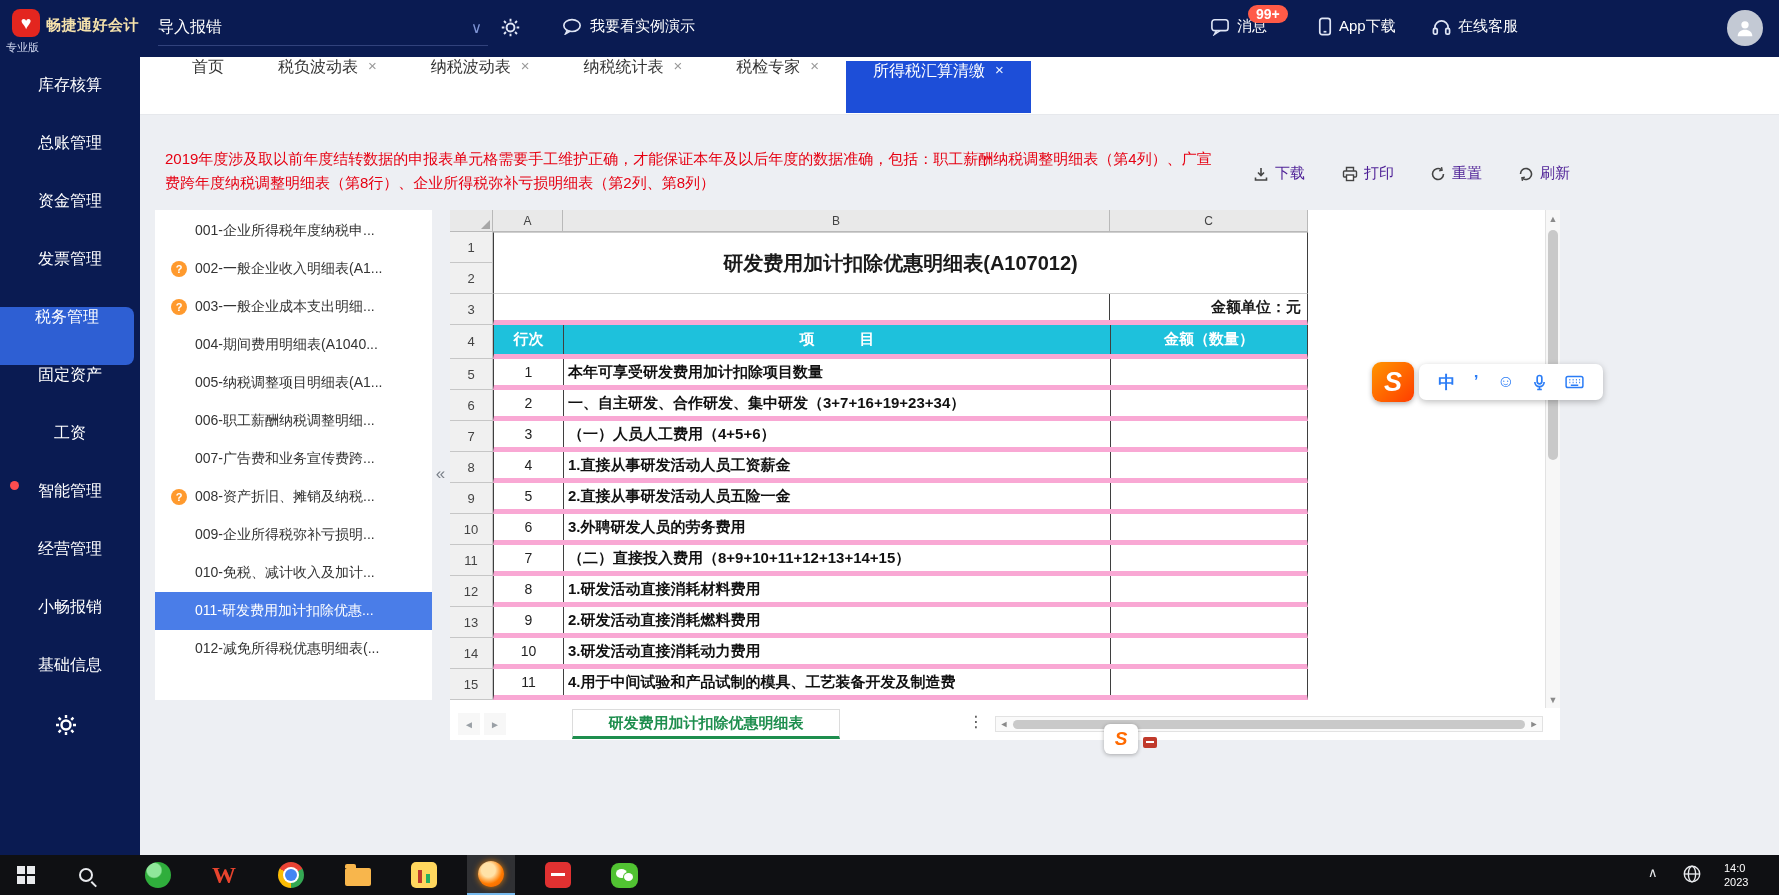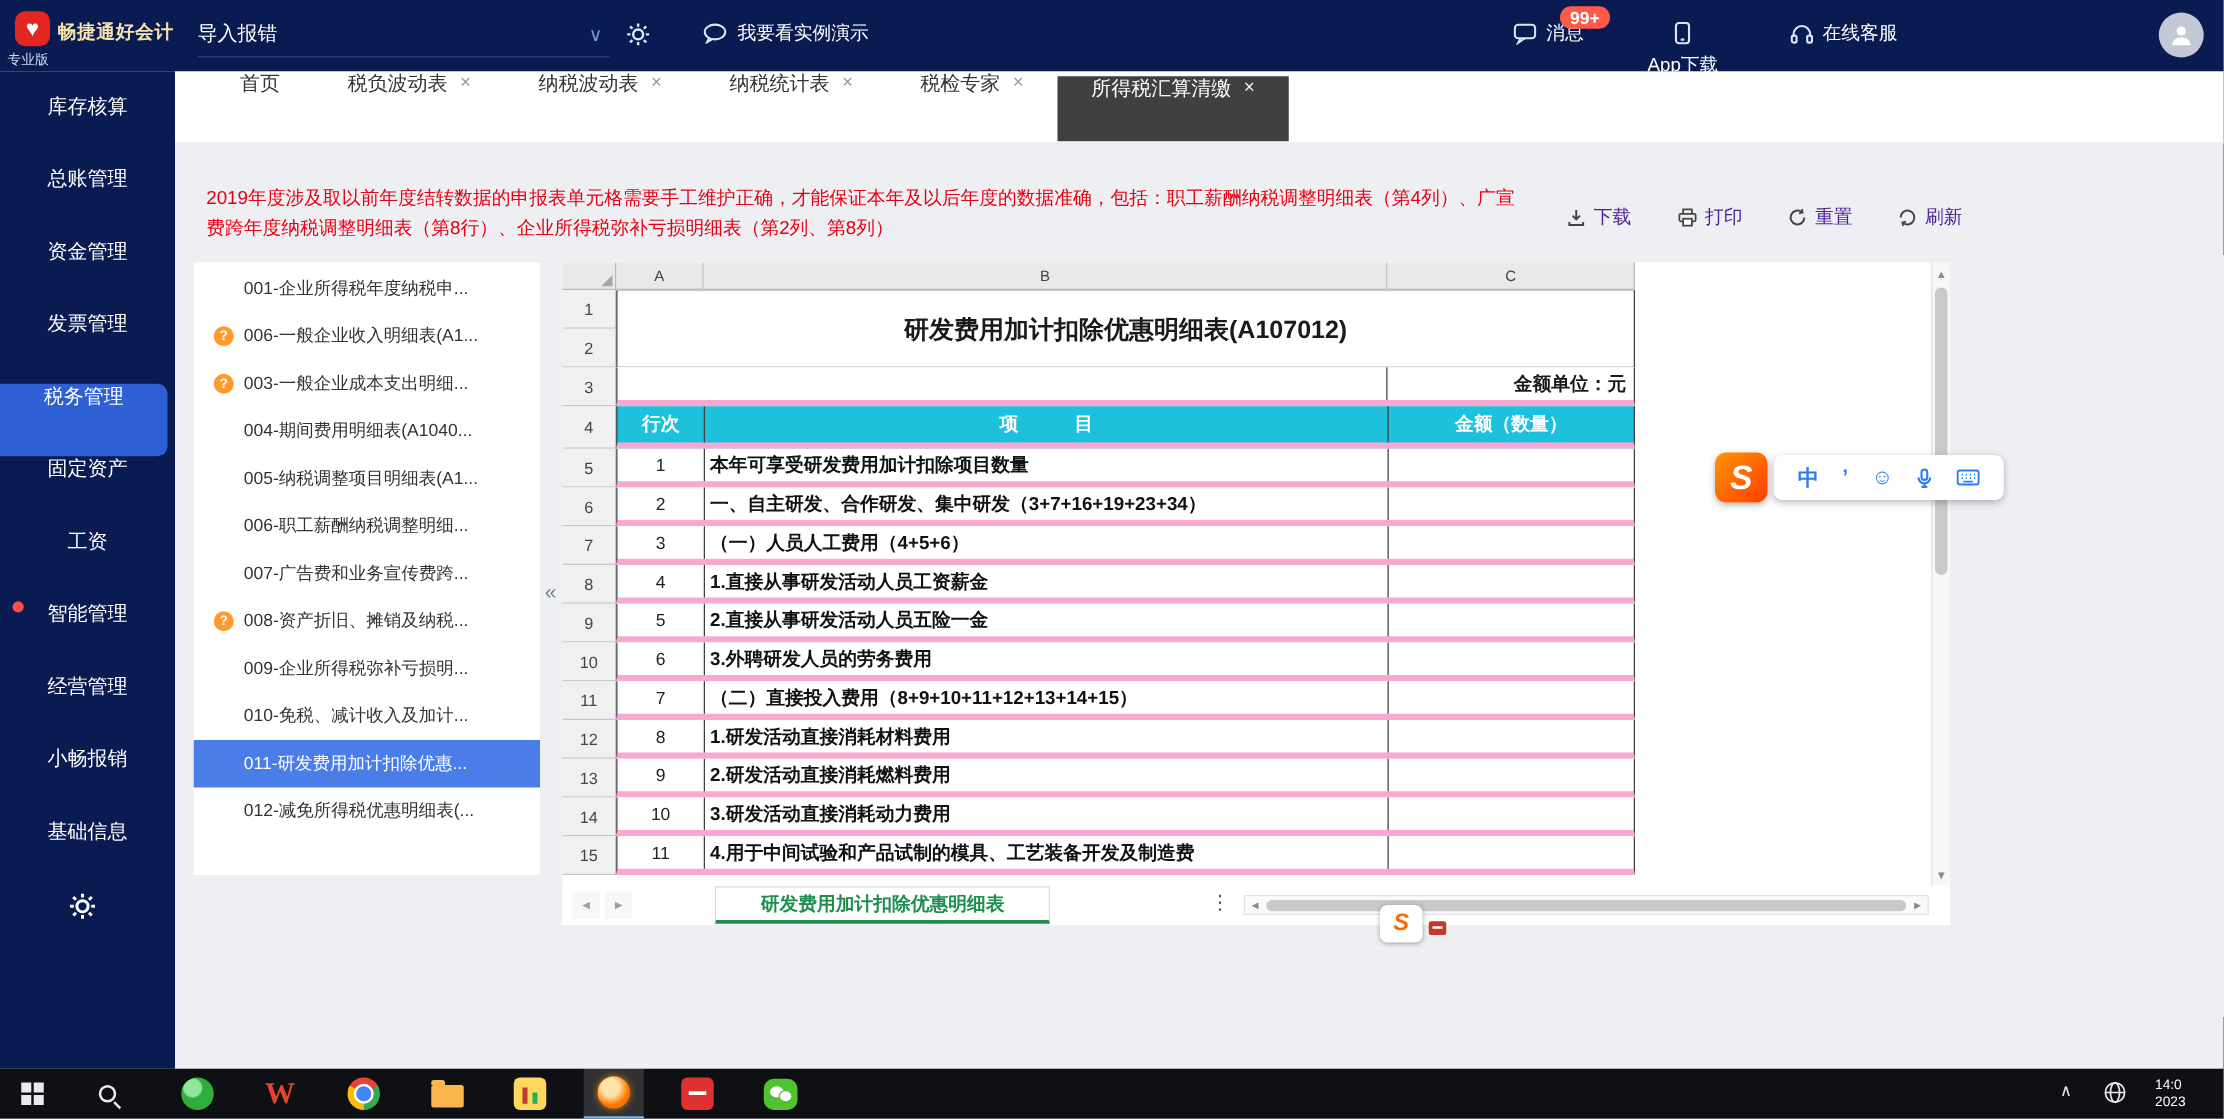--- a/index.html
+++ b/index.html
@@ -13,36 +13,36 @@
   .logo-mark { position:absolute; left:12px; top:9px; width:28px; height:28px; background:#e3261f; border-radius:8px; color:#fff; font-size:18px; line-height:28px; text-align:center; }
   .logo-title { position:absolute; left:46px; top:16px; font-size:15px; font-weight:bold; color:#f6e3ac; letter-spacing:.5px; }
   .logo-badge { position:absolute; left:6px; top:40px; font-size:11px; color:#cfd6ee; }
   .import-dd { position:absolute; left:158px; top:10px; width:330px; height:36px; border-bottom:1px solid #31427c; display:flex; align-items:center; font-size:16px; color:#fff; }
   .import-dd .chev { position:absolute; right:6px; color:#7f95d6; font-size:15px; }
   .tb-gear { position:absolute; left:500px; top:17px; }
   .demo-link { position:absolute; left:562px; top:17px; display:flex; align-items:center; gap:8px; font-size:15px; }
   .tb-right-item { position:absolute; top:17px; display:flex; align-items:center; gap:7px; font-size:15px; }
   .msg-wrap { left:1210px; }
   .msg-badge { position:absolute; left:38px; top:-12px; background:#ff5a47; color:#fff; font-size:14px; font-weight:bold; padding:1px 8px; border-radius:9px; }
-  .appdl-wrap { left:1318px;flex-direction:column; }
+  .appdl-wrap { left:1318px; }
   .support-wrap { left:1432px; }
   .avatar { position:absolute; right:16px; top:10px; width:36px; height:36px; border-radius:50%; background:#c3c9d4; display:flex; align-items:center; justify-content:center; }
 
   
   .sidebar { position:absolute; left:0; top:57px; width:140px; height:798px; background:#0a1b52; z-index:20; padding-top:18px; }
   .side-item { position:relative; height:58px; display:flex; justify-content:center; color:#fff; font-size:16px; cursor:pointer; }
   .side-item.active { background:#2e5fd3; width:134px; border-radius:0 8px 8px 0; }
   .side-dot { position:absolute; left:10px; width:9px; height:9px; border-radius:50%; background:#ff4d4f; }
   .side-gear { position:absolute; left:54px; top:656px; }
 
   
   .tabbar { position:absolute; left:140px; top:57px; width:1639px; height:58px; background:#fff; border-bottom:1px solid #e6e8ec; display:flex; align-items:center; padding-left:25px; z-index:10; }
   .tab { display:flex; align-items:flex-start; padding:0 27px; height:58px; font-size:16px; color:#333; cursor:pointer; }
   .tab .x { margin-left:10px; color:#999; font-size:15px; }
-  .tab.active { background:#404040; color:#fff; height:52px; margin-top:3px; }
+  .tab.active { background:#1d4ed8; color:#fff; height:52px; margin-top:3px; }
   .tab.active .x { color:#eaf1ff; }
 
   
   .notice-text { position:absolute; left:165px; top:147px; width:1048px; font-size:15px; line-height:24px; color:#e60012; }
   .notice-action { position:absolute; top:164px; display:flex; align-items:center; gap:6px; font-size:15px; color:#4c1d95; cursor:pointer; }
   .act-dl { left:1253px; } .act-pr { left:1342px; } .act-rs { left:1430px; } .act-rf { left:1518px; }
 
   
   .form-panel { position:absolute; left:155px; top:210px; width:277px; height:490px; background:#fff; padding-top:2px; }
   .f-item { position:relative; height:38px; display:flex; align-items:center; padding-left:40px; font-size:14px; color:#333; cursor:pointer; white-space:nowrap; }
@@ -283,21 +283,21 @@
       </svg>
     <span>刷新</span>
   </div>
 
   <aside class="form-panel">
     <div class="f-item">
         <span>001-企业所得税年度纳税申...</span>
       </div>
     <div class="f-item">
         <span class="help-ic">?</span>
-        <span>006-一般企业收入明细表(A1...</span>
+        <span>002-一般企业收入明细表(A1...</span>
       </div>
     <div class="f-item">
         <span class="help-ic">?</span>
         <span>003-一般企业成本支出明细...</span>
       </div>
     <div class="f-item">
         <span>004-期间费用明细表(A1040...</span>
       </div>
     <div class="f-item">
         <span>005-纳税调整项目明细表(A1...</span>

